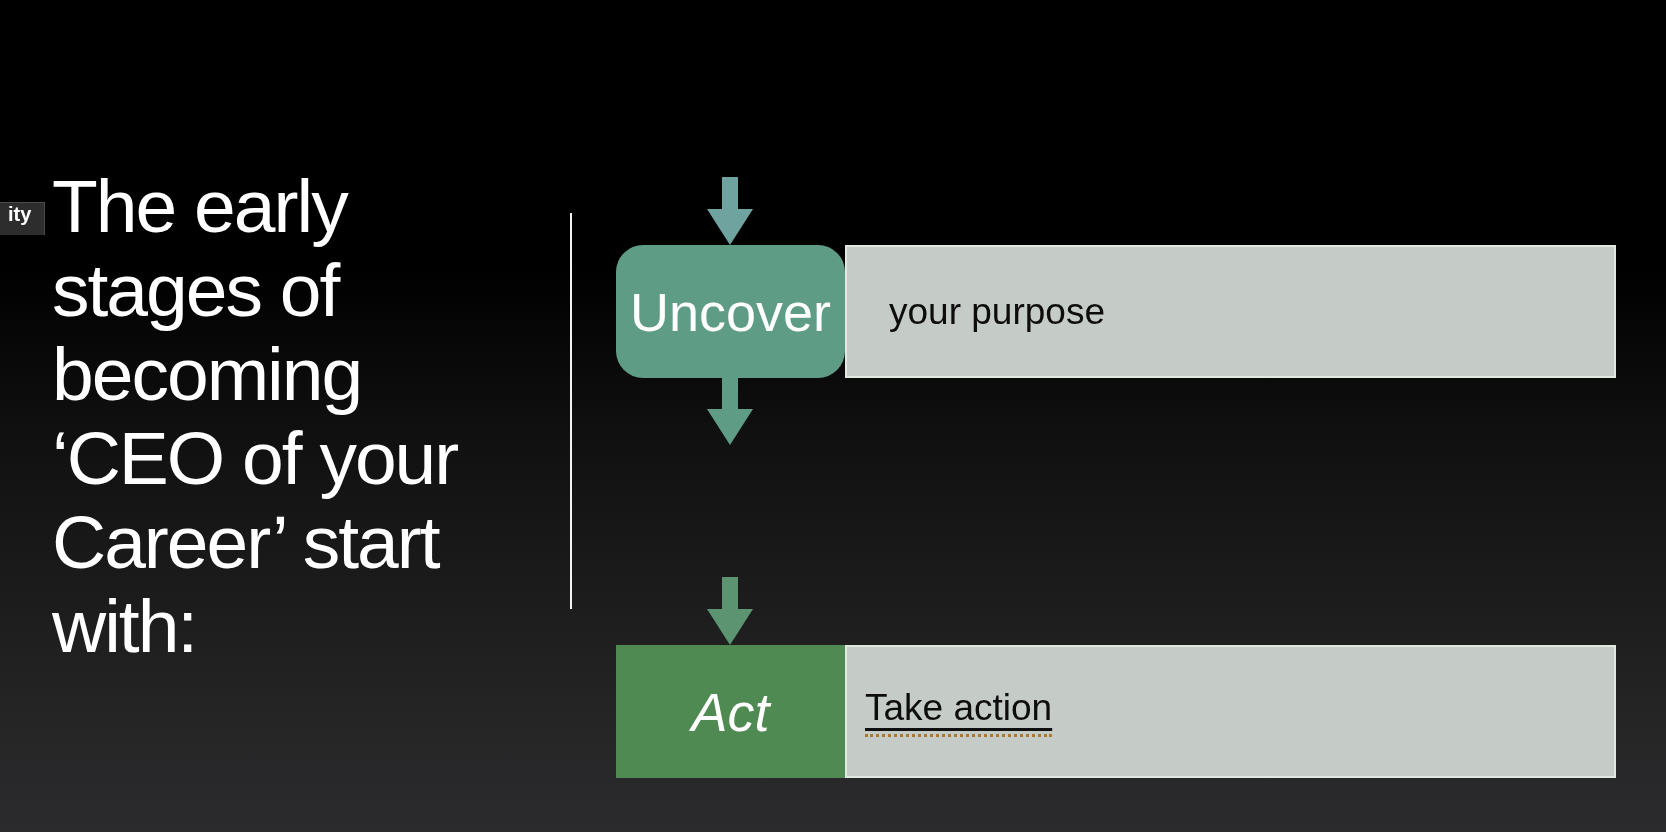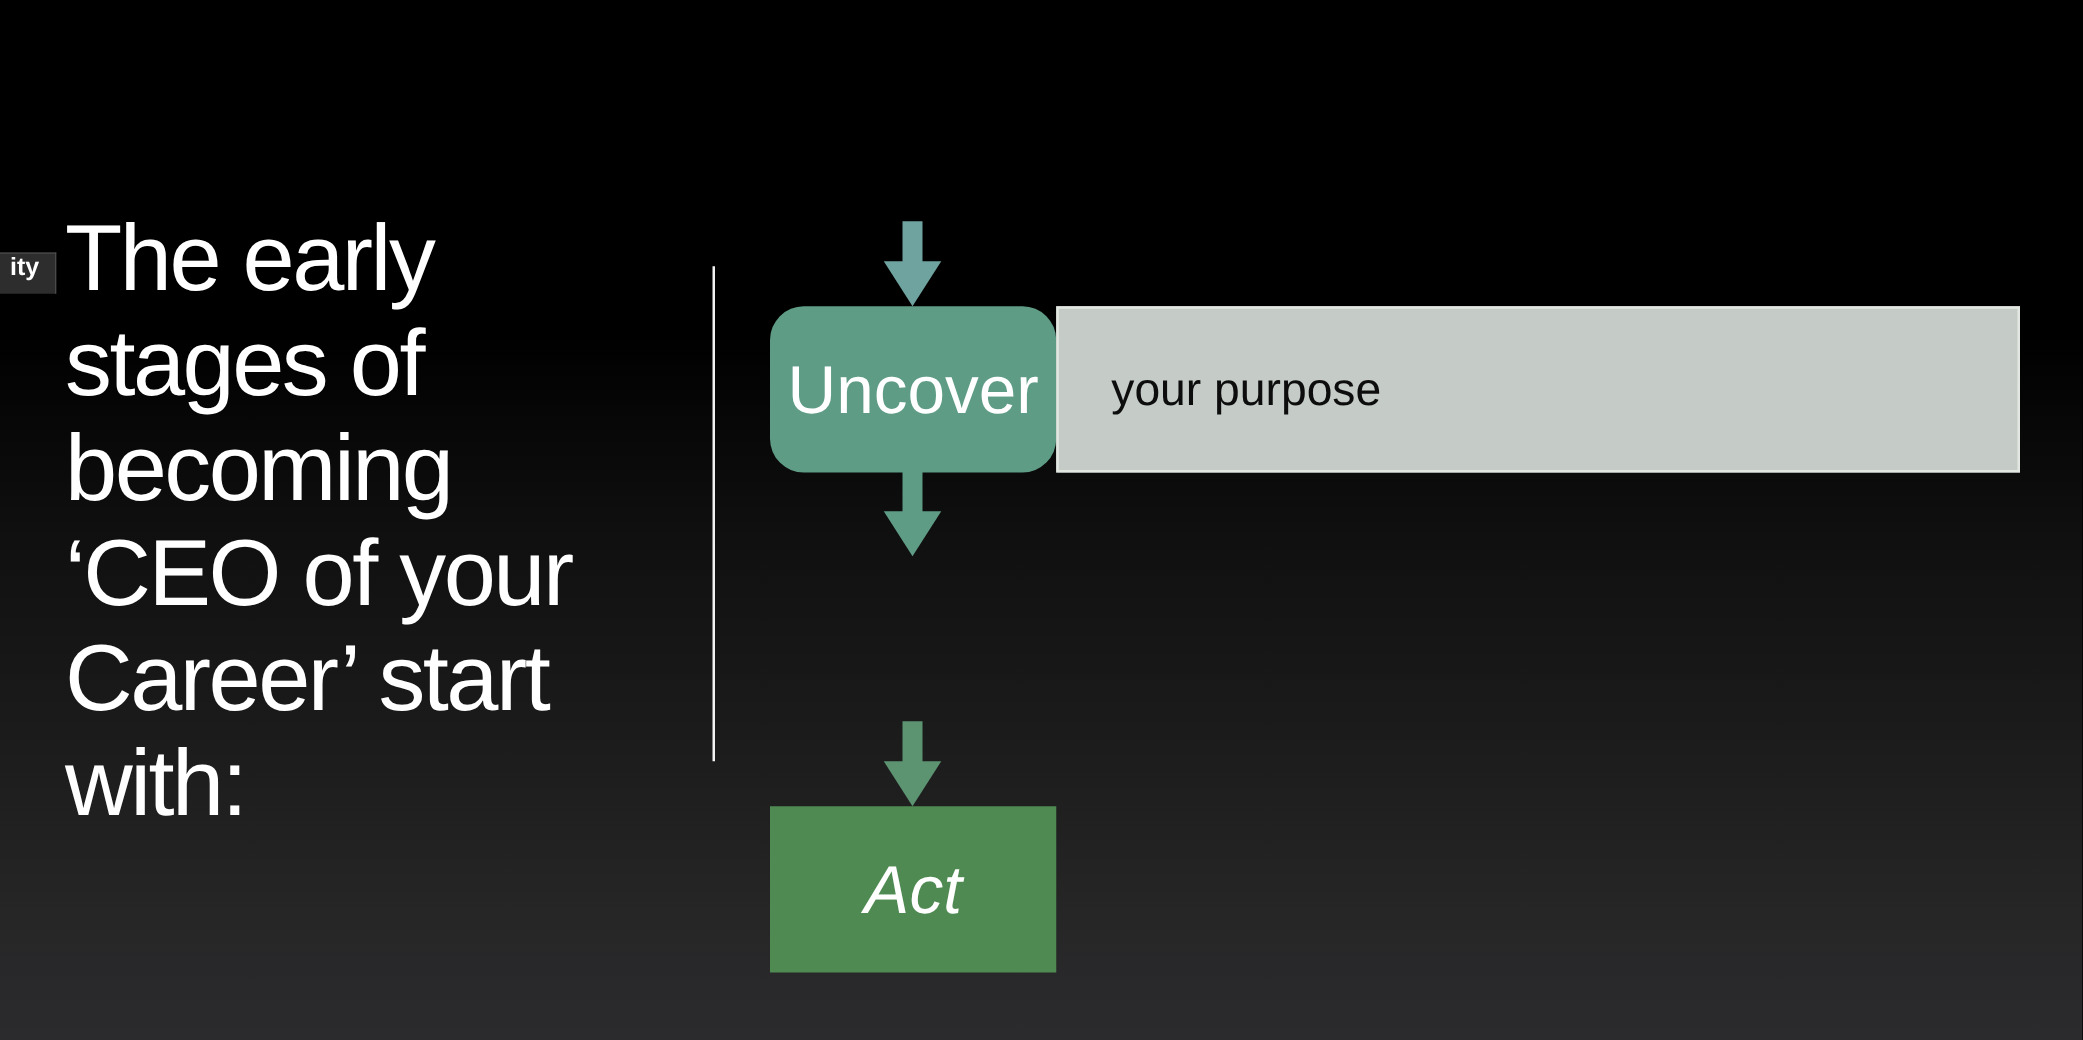--- a/index.html
+++ b/index.html
@@ -109,15 +109,18 @@
 
   <div class="arrow a3">
     <div class="stem" style="background-color: rgb(92, 148, 113);"></div>
     <div class="head" style="border-top-color: rgb(92, 148, 113);"></div>
   </div>
 
   <div class="row r4">
     <div class="verb" style="background-color: rgb(79, 138, 82); font-style: italic;">
       <span>Act</span>
     </div>
+    <div class="desc" style="background-color: rgb(197, 204, 199); border-color: rgb(226, 231, 226);">
+      <span class="proofed" style="border-bottom-color: rgb(168, 121, 47);">Take action</span>
+    </div>
   </div>
 
 </div>
 
 </body></html>

